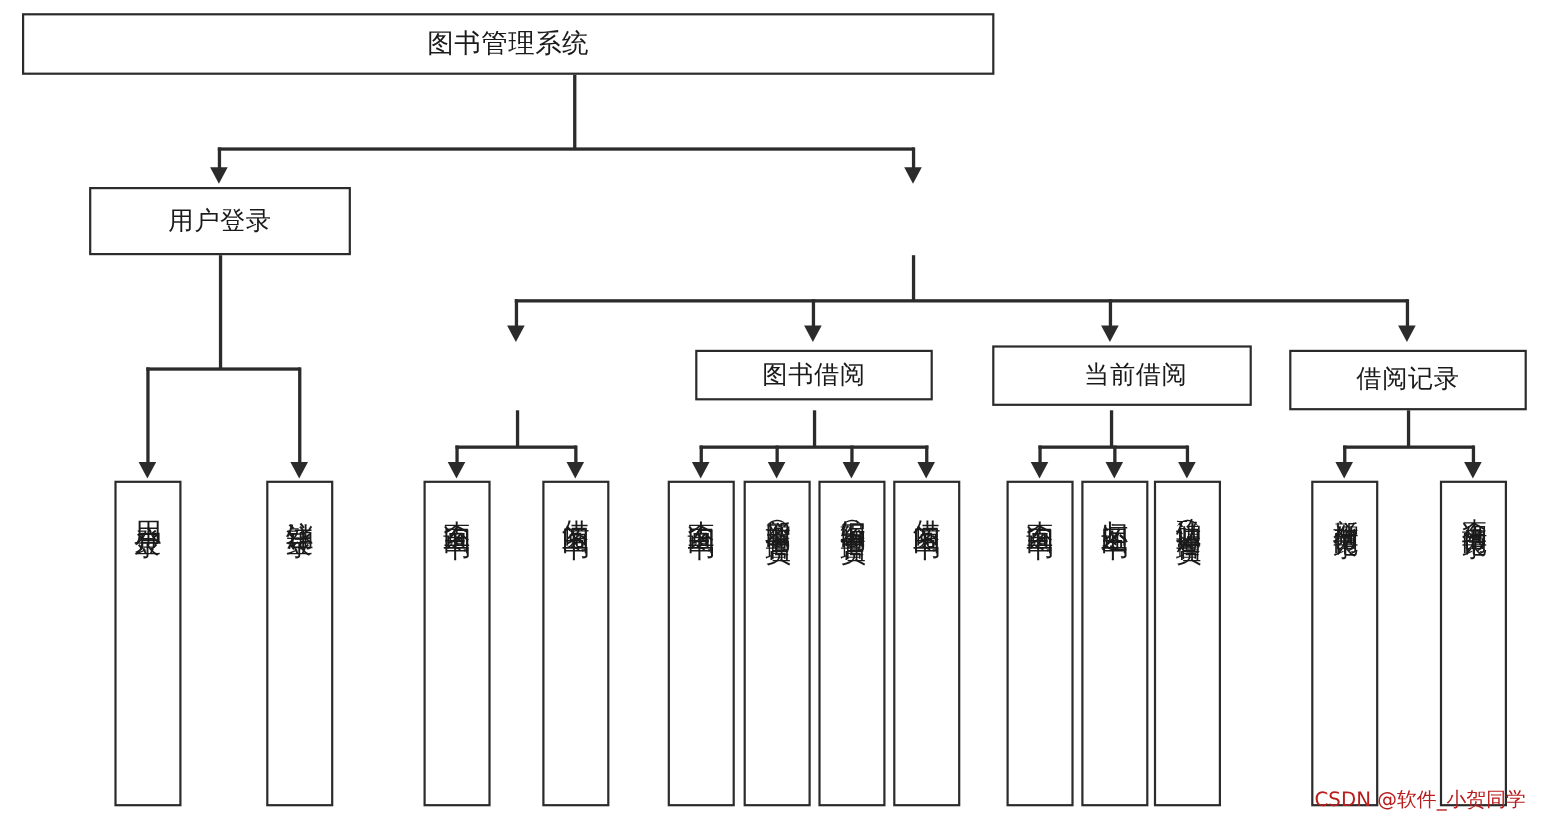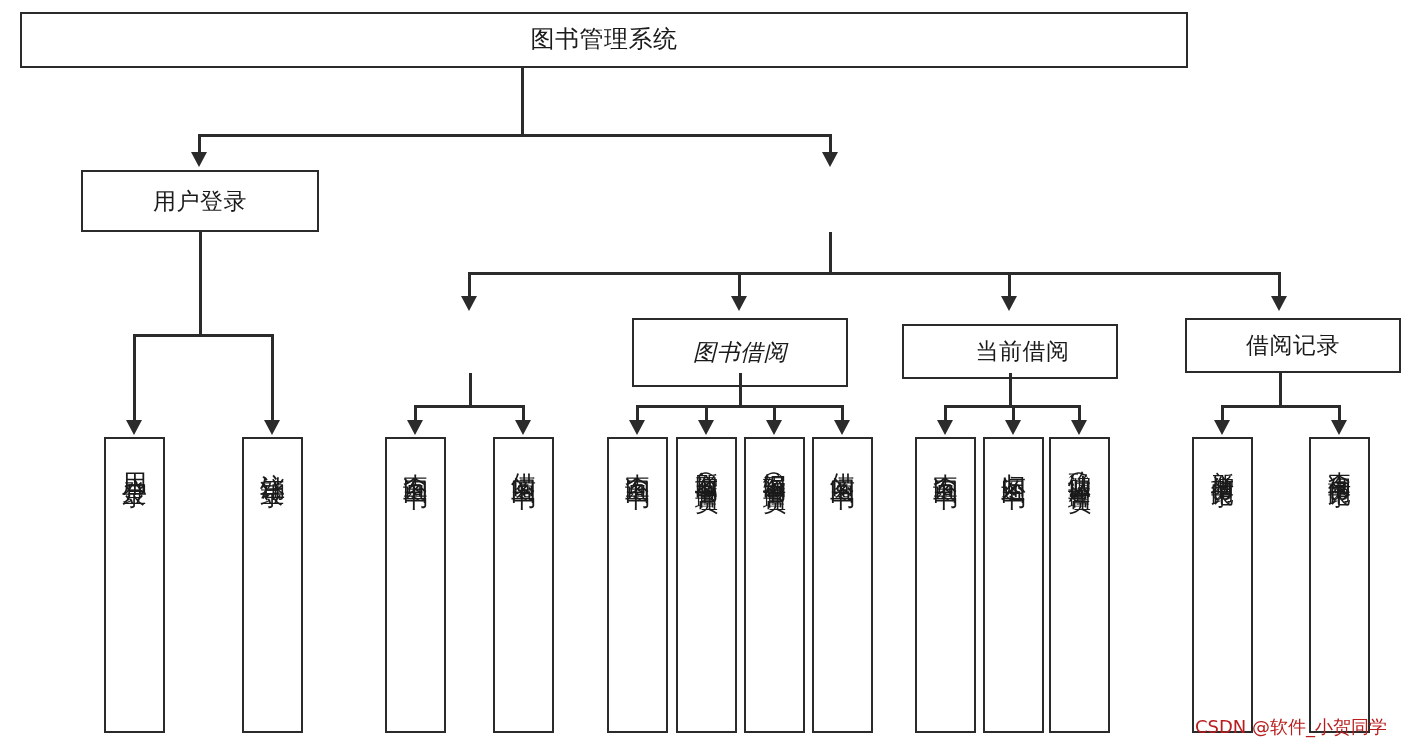--- a/index.html
+++ b/index.html
@@ -77,21 +77,21 @@
     font-size: 18px;
     white-space: nowrap;
     user-select: none;
   }
 </style>
 </head>
 <body>
 
 <div id="canvas">
 
-  <div class="node h root" style="left:20px; top:12px; width:1168px; height:56px;">
+  <div class="node h root" style="left:20px; top:12px; width:884px; height:56px;">
     <span class="lbl">图书管理系统</span>
   </div>
 
   <div class="ln vln" style="left:521px; top:68px; width:2.5px; height:68px;"></div>
 
   <div class="ln hln" style="left:198px; top:134px; width:633px; height:2.5px;"></div>
 
   <div class="ln vln" style="left:198px; top:134px; width:2.5px; height:20px;"></div>
   <div class="arrow" style="left:191px; top:152px;"></div>
   <div class="ln vln" style="left:829px; top:134px; width:2.5px; height:20px;"></div>
@@ -113,27 +113,27 @@
 
   <div class="ln vln" style="left:468px; top:272px; width:2.5px; height:26px;"></div>
   <div class="arrow" style="left:461px; top:296px;"></div>
   <div class="ln vln" style="left:738px; top:272px; width:2.5px; height:26px;"></div>
   <div class="arrow" style="left:731px; top:296px;"></div>
   <div class="ln vln" style="left:1008px; top:272px; width:2.5px; height:26px;"></div>
   <div class="arrow" style="left:1001px; top:296px;"></div>
   <div class="ln vln" style="left:1278px; top:272px; width:2.5px; height:26px;"></div>
   <div class="arrow" style="left:1271px; top:296px;"></div>
 
-  <div class="node h" style="left:632px; top:318px; width:216px; height:69px;font-style:italic;">
+  <div class="node h" style="left:632px; top:318px; width:216px; height:46px;">
     <span class="lbl">图书借阅</span>
   </div>
-  <div class="node h" style="left:902px; top:324px; width:216px; height:55px;padding-left:25px;">
+  <div class="node h" style="left:902px; top:314px; width:236px; height:55px;padding-left:25px;">
     <span class="lbl">当前借阅</span>
   </div>
-  <div class="node h" style="left:1172px; top:318px; width:216px; height:55px;margin-left:13px;">
+  <div class="node h" style="left:1172px; top:318px; width:216px; height:55px;">
     <span class="lbl">借阅记录</span>
   </div>
 
   <div class="ln vln" style="left:469px; top:373px; width:2.5px; height:34px;"></div>
   <div class="ln hln" style="left:414px; top:405px; width:110px; height:2.5px;"></div>
   <div class="ln vln" style="left:414px; top:405px; width:2.5px; height:18px;"></div>
   <div class="arrow" style="left:407px; top:420px;"></div>
   <div class="ln vln" style="left:522px; top:405px; width:2.5px; height:18px;"></div>
   <div class="arrow" style="left:515px; top:420px;"></div>
 

